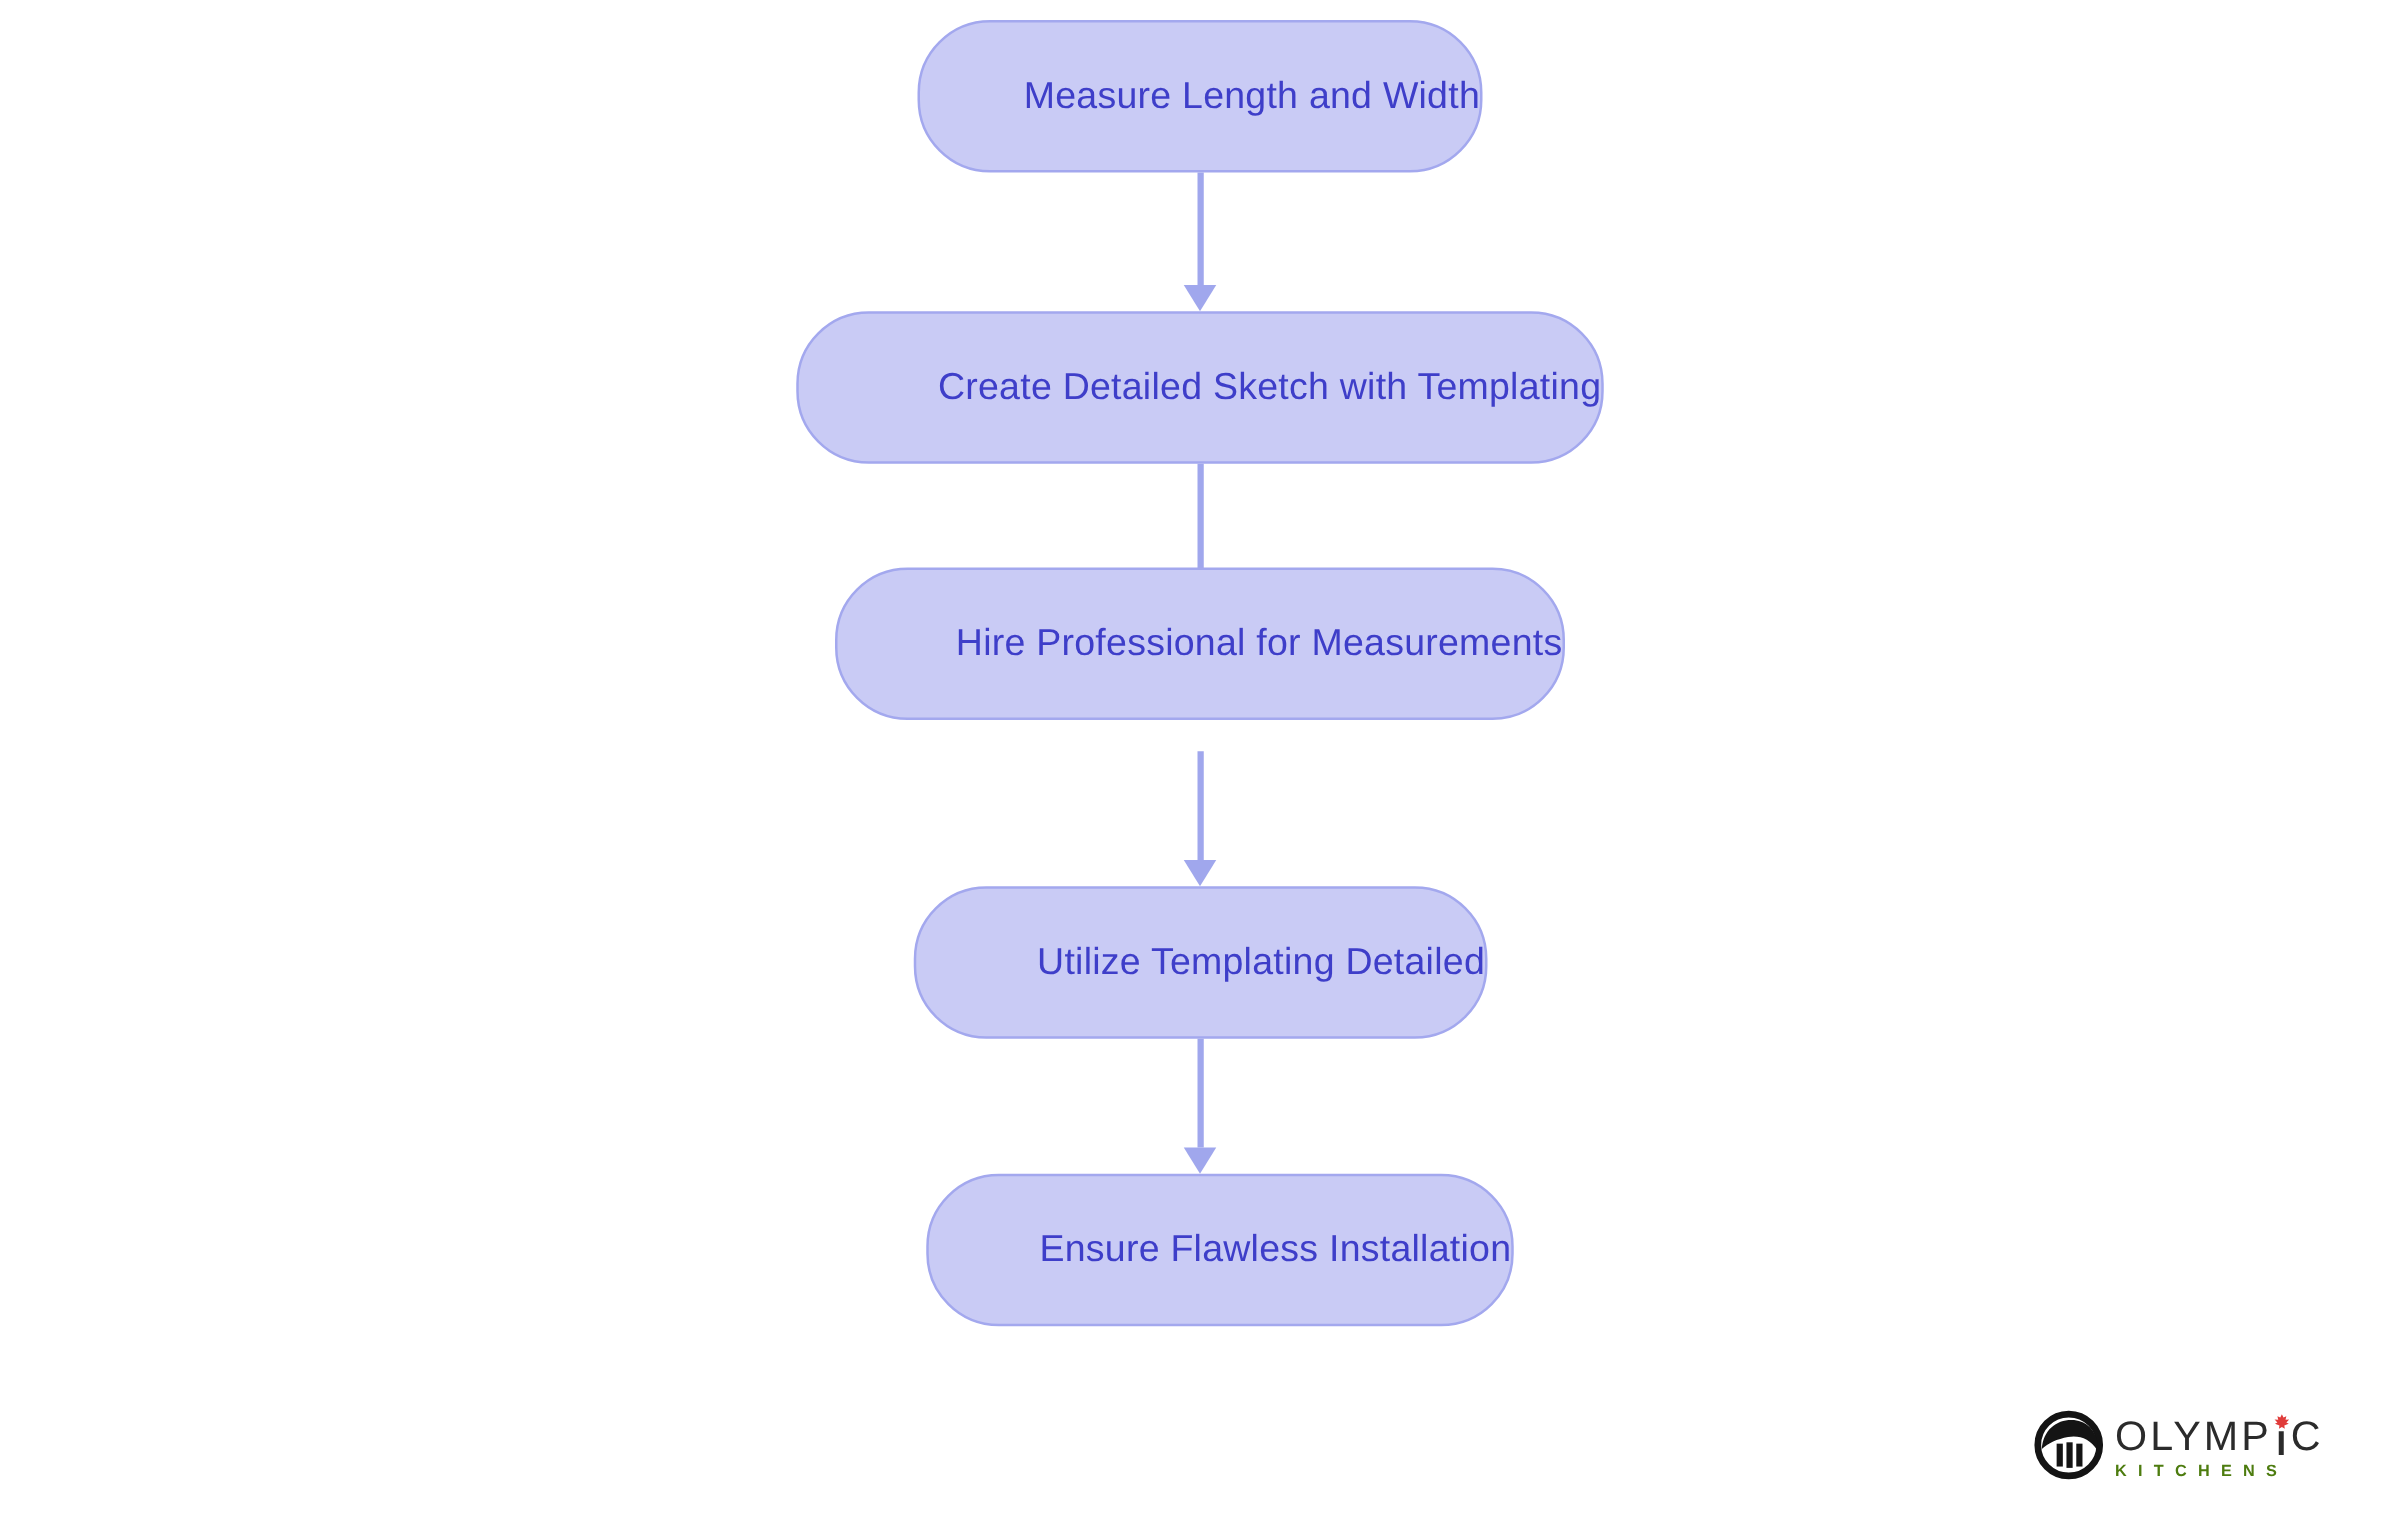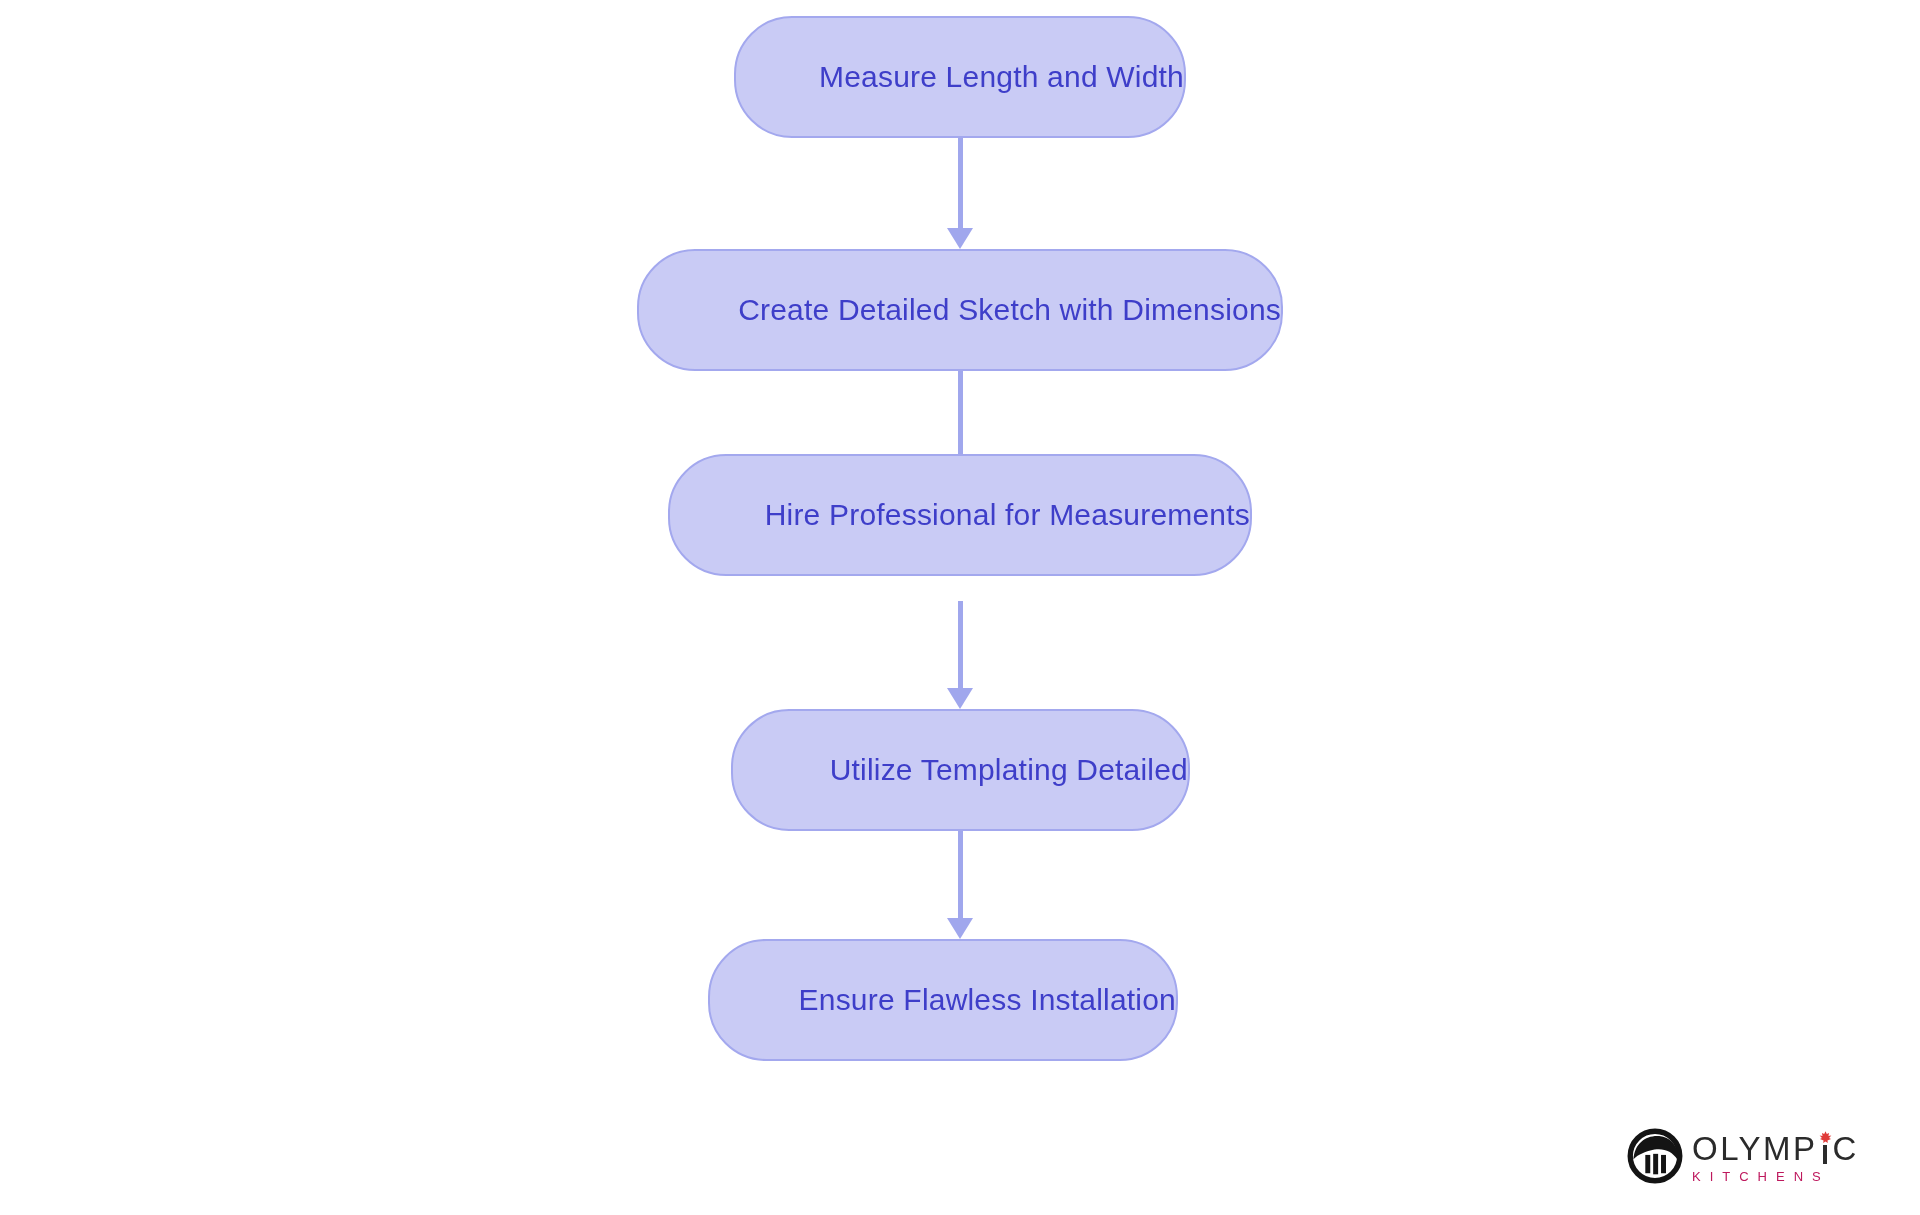--- a/index.html
+++ b/index.html
@@ -36,21 +36,21 @@
     border-left: 13px solid transparent;
     border-right: 13px solid transparent;
     border-top: 21px solid #a0a7ed;
   }
 
   
   #node-0 { left: 734px; top:  16px; width: 452px; }
   #node-1 { left: 637px; top: 249px; width: 646px; }
   #node-2 { left: 668px; top: 454px; width: 584px; }
   #node-3 { left: 731px; top: 709px; width: 459px; }
-  #node-4 { left: 708px; top: 939px; width: 470px; }
+  #node-4 { left: 741px; top: 939px; width: 470px; }
 
   #arrow-line-0 { left: 958px; top: 138px; height:  91px; }
   #arrow-head-0 { left: 947px; top: 228px; }
   #arrow-line-1 { left: 958px; top: 371px; height:  88px; }
   #arrow-head-1 { left: 947px; top: 458px; }
   #arrow-line-2 { left: 958px; top: 601px; height:  87px; }
   #arrow-head-2 { left: 947px; top: 688px; }
   #arrow-line-3 { left: 958px; top: 831px; height:  87px; }
   #arrow-head-3 { left: 947px; top: 918px; }
 
@@ -91,42 +91,42 @@
   }
   .maple-leaf {
     position: absolute;
     left: 0px;
     top: 0px;
     width: 13px;
     height: 13px;
   }
   .kitchens-line {
     margin-top: 5px;
-    color: #be185d;
+    color: #4d7c0f;
     font-size: 13px;
-    font-weight: 400;
+    font-weight: 700;
     letter-spacing: 9px;
     line-height: 1;
     white-space: nowrap;
   }
 </style>
 </head>
 <body>
 
 <div class="canvas">
 
   <div class="node" id="node-0">
     <span class="node-label">Measure Length and Width</span>
   </div>
 
   <div class="arrow-line" id="arrow-line-0"></div>
   <div class="arrow-head" id="arrow-head-0"></div>
 
   <div class="node" id="node-1">
-    <span class="node-label">Create Detailed Sketch with Dimensions</span>
+    <span class="node-label">Create Detailed Sketch with Templating</span>
   </div>
 
   <div class="arrow-line" id="arrow-line-1"></div>
   <div class="arrow-head" id="arrow-head-1"></div>
 
   <div class="node" id="node-2">
     <span class="node-label">Hire Professional for Measurements</span>
   </div>
 
   <div class="arrow-line" id="arrow-line-2"></div>

